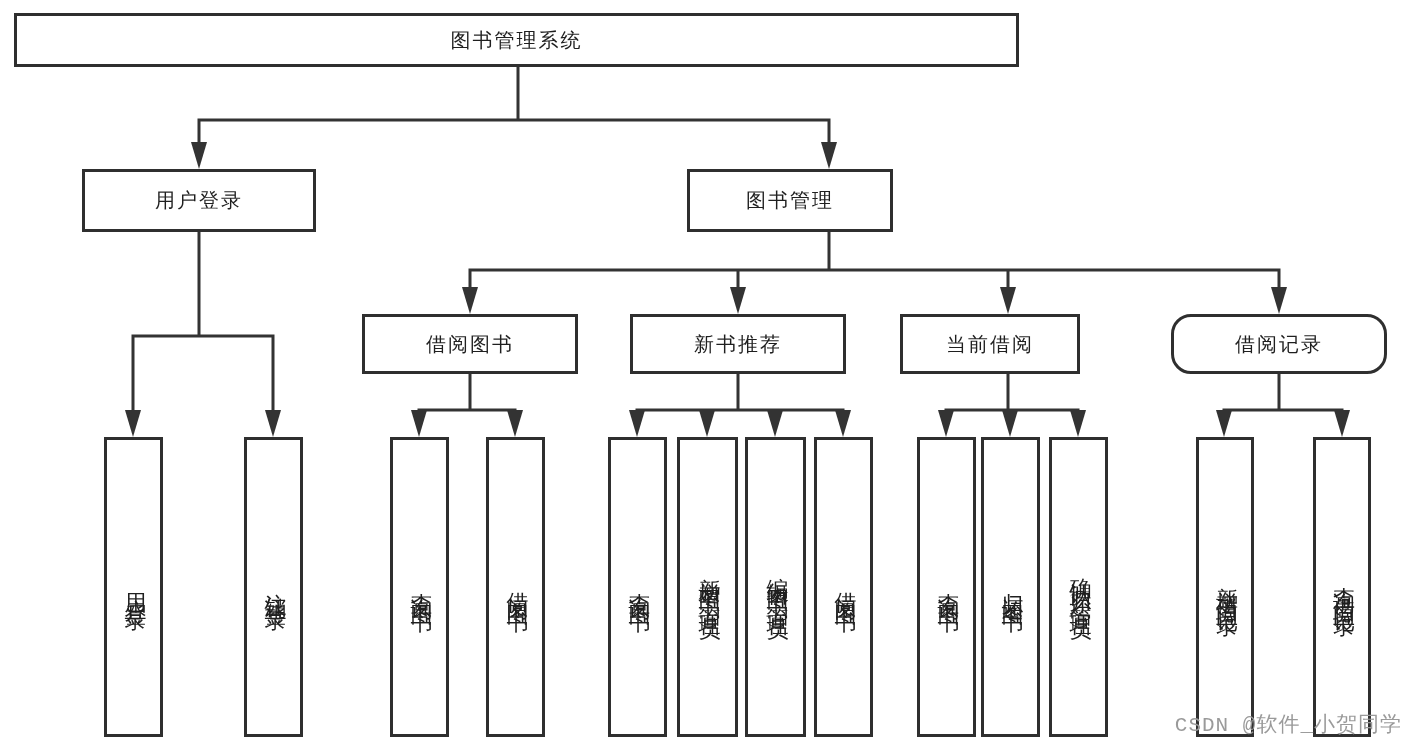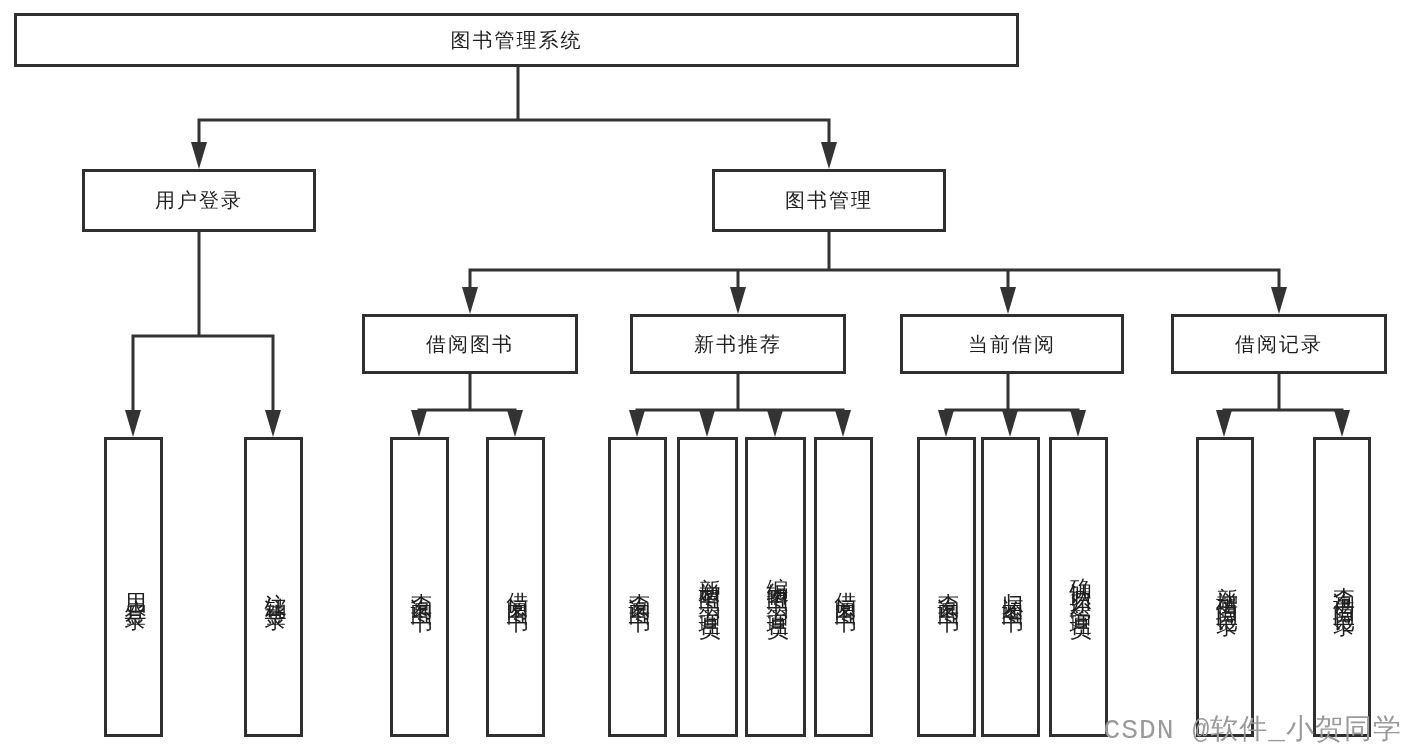--- a/index.html
+++ b/index.html
@@ -22,21 +22,21 @@
   }
   .node.h{font-size:20px;letter-spacing:2px;white-space:nowrap;}
   .node.v{
     writing-mode:vertical-rl;
     text-orientation:mixed;
     font-size:22px;letter-spacing:6px;
     line-height:1;
   }
   .watermark{
     position:absolute;right:3px;top:710px;
-    font-size:28px;letter-spacing:1px;
+    font-size:21px;letter-spacing:1px;
     color:var(--watermark,#9a9a9a);
     white-space:nowrap;
   }
 </style>
 </head>
 <body>
 
 <div class="canvas">
 
   <svg class="connectors" viewBox="0 0 1405 747" xmlns="http://www.w3.org/2000/svg">
@@ -82,34 +82,34 @@
     </g>
   </svg>
 
   <div class="node h" style="left:14px;top:13px;width:1005px;height:54px;">
     <span>图书管理系统</span>
   </div>
 
   <div class="node h" style="left:82px;top:169px;width:234px;height:63px;">
     <span>用户登录</span>
   </div>
-  <div class="node h" style="left:712px;top:169px;width:234px;height:63px;">
+  <div class="node h" style="left:687px;top:169px;width:206px;height:63px;">
     <span>图书管理</span>
   </div>
 
   <div class="node h" style="left:362px;top:314px;width:216px;height:60px;">
     <span>借阅图书</span>
   </div>
   <div class="node h" style="left:630px;top:314px;width:216px;height:60px;">
     <span>新书推荐</span>
   </div>
-  <div class="node h" style="left:900px;top:314px;width:224px;height:60px;align-items:center;">
+  <div class="node h" style="left:900px;top:314px;width:180px;height:60px;align-items:center;">
     <span>当前借阅</span>
   </div>
-  <div class="node h" style="left:1171px;top:314px;width:216px;height:60px;">
+  <div class="node h" style="left:1171px;top:314px;width:216px;height:60px;border-radius:20px;">
     <span>借阅记录</span>
   </div>
 
   <div class="node v" style="left:104px;top:437px;width:59px;height:300px;">
     <span>用户登录</span>
   </div>
   <div class="node v" style="left:244px;top:437px;width:59px;height:300px;">
     <span>注销登录</span>
   </div>
   <div class="node v" style="left:390px;top:437px;width:59px;height:300px;">

